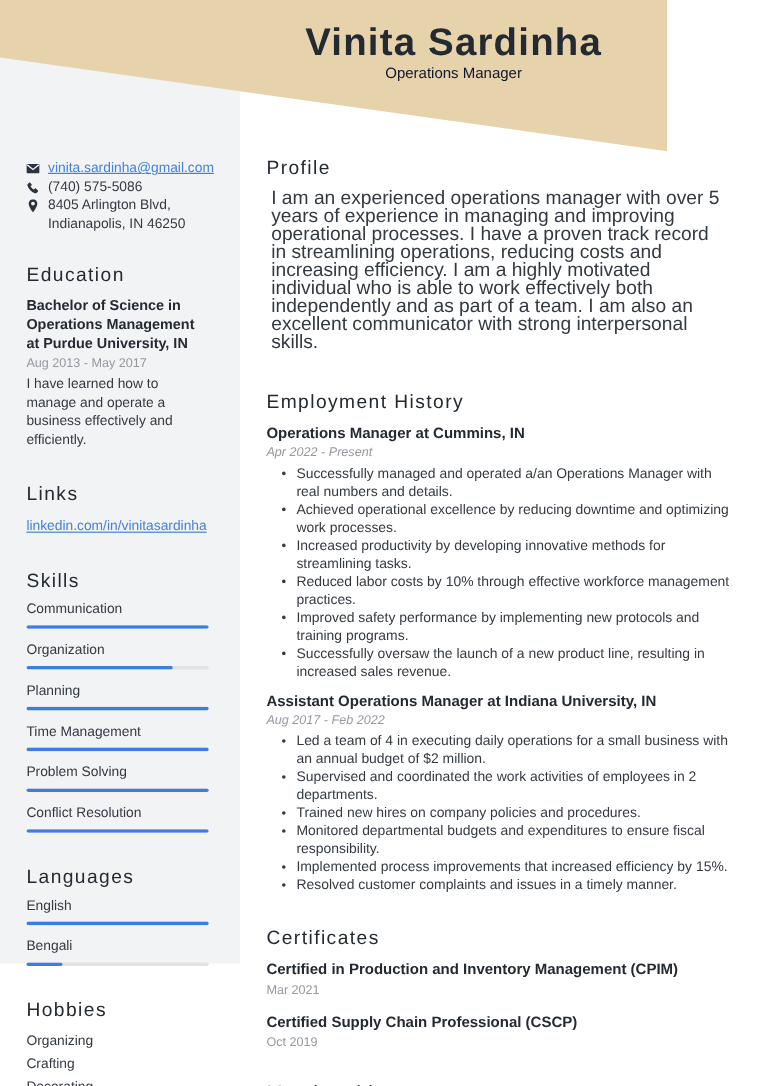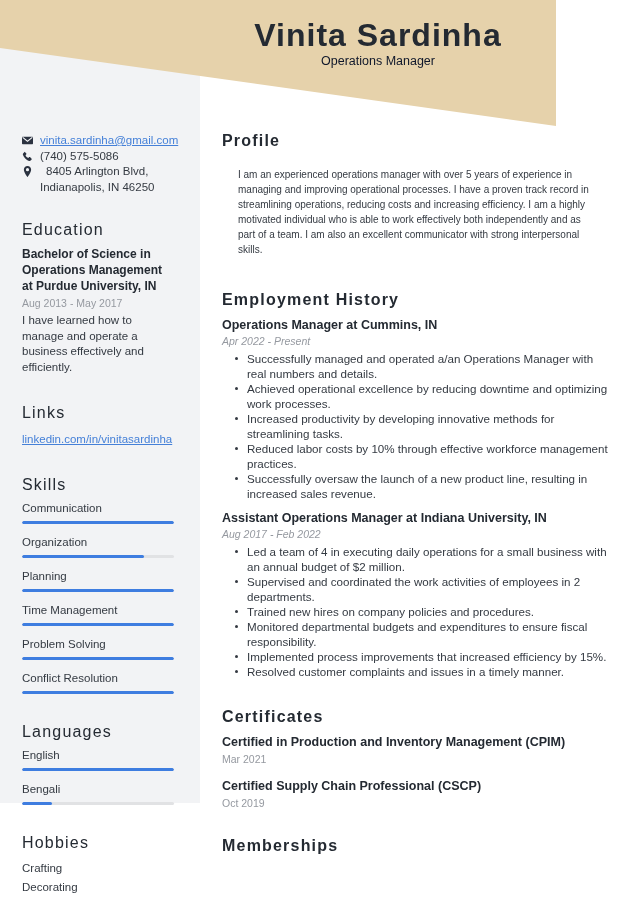--- a/index.html
+++ b/index.html
@@ -22,40 +22,40 @@
   .name{font-size:32px;line-height:32px;font-weight:700;letter-spacing:1px;color:var(--heading);}
   .jobtitle{font-size:12.5px;line-height:15px;margin-top:3px;color:#0f172a;}
   
   .sidebar{
     position:absolute;top:0;left:0;width:200px;height:803px;z-index:1;
     background:var(--sidebar-bg);padding:133px 26px 0 22px;
   }
   .contact-row{display:flex;gap:7px;font-size:11.5px;line-height:15.5px;}
   .cicon{flex:0 0 11px;width:11px;padding-top:2px;}
   .cicon svg{display:block;width:11px;height:11px;fill:#2b3240;}
-  .addr-lines{display:block;text-align:center;}
+  .addr-lines{display:block;}
   .side-h{font-size:16px;line-height:15px;font-weight:400;letter-spacing:1.2px;color:var(--heading);margin:30px 0 9px;}
   .side-h.first{margin-top:27px;}
   .edu-degree{font-weight:700;font-size:12px;line-height:16px;color:var(--heading);}
   .date{color:var(--muted);font-size:10.5px;line-height:14px;margin:2px 0 3px;}
   .edu-desc{font-size:11.5px;line-height:15.5px;}
   a.side-link{color:var(--link);font-size:11.5px;line-height:15px;text-decoration:underline;text-decoration-thickness:1px;}
   a.contact-link{color:var(--link);text-decoration:underline;text-decoration-thickness:1px;}
   .meter{margin-bottom:11px;}
   .meter-name{font-size:11.5px;line-height:15px;margin-bottom:5px;}
   .bar{height:3px;background:var(--track);border-radius:2px;overflow:hidden;}
   .fill{height:3px;background:var(--accent);border-radius:2px;}
   .hobby{font-size:11.5px;line-height:19px;}
   
   .main{
     position:absolute;top:0;left:200px;width:440px;height:905px;z-index:2;
     background:#fff;padding:131px 30px 0 22px;
   }
-  .main-h{font-size:16px;line-height:20px;font-weight:700;letter-spacing:1.2px;color:var(--heading);margin:0 0 7px;}
-  .body-text{font-size:10px;line-height:15px;margin:16px;}
+  .main-h{font-size:16px;line-height:20px;font-weight:400;letter-spacing:1.2px;color:var(--heading);margin:0 0 7px;}
+  .body-text{font-size:16px;line-height:15px;margin:4px;}
   .sec-profile{margin-bottom:33px;}
   .sec-employment{margin-bottom:28px;}
   .job{margin-bottom:9px;}
   .job-title,.cert-title,.membership{font-weight:700;font-size:12.5px;line-height:16px;color:var(--heading);}
   .job .date{margin:1px 0 3px;font-style:italic;}
   ul.bullets{list-style:none;margin:0;padding:0 0 0 13px;}
   ul.bullets li{position:relative;padding-left:12px;font-size:11.6px;line-height:15px;}
   ul.bullets li::before{content:"";position:absolute;left:0;top:6px;width:3px;height:3px;border-radius:50%;background:var(--text);}
   .cert{margin-bottom:12px;}
   .sec-certificates{margin-bottom:26px;}
@@ -170,20 +170,21 @@
         <div class="meter-name">Bengali</div>
         <div class="bar">
           <div class="fill" style="width: 20%;"></div>
         </div>
       </div>
     </div>
 
   <div class="side-h">Hobbies</div>
   <div>
 
+      <div class="hobby">Organizing</div>
 
       <div class="hobby">Crafting</div>
 
       <div class="hobby">Decorating</div>
     </div>
 
 </aside>
 
 <main class="main">
 
@@ -197,20 +198,21 @@
     <div>
 
         <div class="job">
           <div class="job-title">Operations Manager at Cummins, IN</div>
           <div class="date">Apr 2022 - Present</div>
           <ul class="bullets">
             <li>Successfully managed and operated a/an Operations Manager with real numbers and details.</li>
             <li>Achieved operational excellence by reducing downtime and optimizing work processes.</li>
             <li>Increased productivity by developing innovative methods for streamlining tasks.</li>
             <li>Reduced labor costs by 10% through effective workforce management practices.</li>
+            <li>Improved safety performance by implementing new protocols and training programs.</li>
             <li>Successfully oversaw the launch of a new product line, resulting in increased sales revenue.</li>
           </ul>
         </div>
 
         <div class="job">
           <div class="job-title">Assistant Operations Manager at Indiana University, IN</div>
           <div class="date">Aug 2017 - Feb 2022</div>
           <ul class="bullets">
             <li>Led a team of 4 in executing daily operations for a small business with an annual budget of $2 million.</li>
             <li>Supervised and coordinated the work activities of employees in 2 departments.</li>

